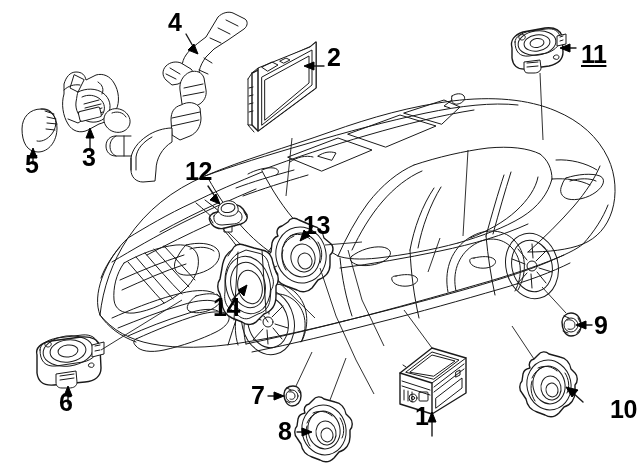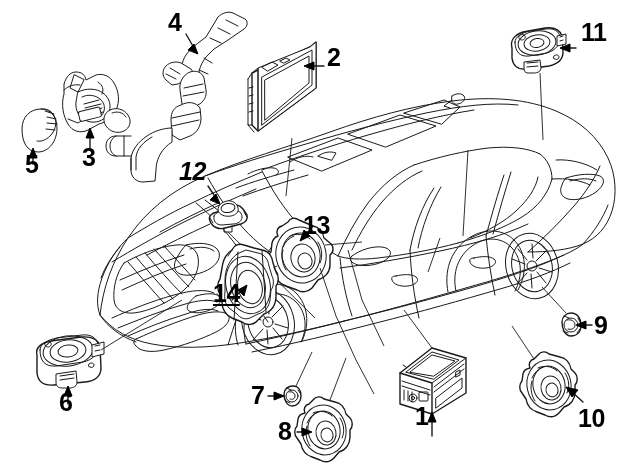--- a/index.html
+++ b/index.html
@@ -449,19 +449,19 @@
 
   <div class="callout" style="left:415px;top:404px;">1</div>
   <div class="callout" style="left:327px;top:45px;">2</div>
   <div class="callout" style="left:82px;top:145px;">3</div>
   <div class="callout" style="left:168px;top:10px;">4</div>
   <div class="callout" style="left:25px;top:152px;">5</div>
   <div class="callout" style="left:59px;top:390px;">6</div>
   <div class="callout" style="left:251px;top:383px;">7</div>
   <div class="callout" style="left:278px;top:419px;">8</div>
   <div class="callout" style="left:594px;top:313px;">9</div>
-  <div class="callout" style="left:578px;top:397px;margin-top:9px;">10</div>
-  <div class="callout" style="left:581px;top:20px;">11</div>
-  <div class="callout" style="left:179px;top:159px;font-style:italic;">12</div>
+  <div class="callout" style="left:610px;top:397px;">10</div>
+  <div class="callout" style="left:581px;top:42px;text-decoration:underline;">11</div>
+  <div class="callout" style="left:185px;top:159px;">12</div>
   <div class="callout" style="left:303px;top:201px;margin-top:12px;">13</div>
-  <div class="callout" style="left:213px;top:281px;text-decoration:underline;">14</div>
+  <div class="callout" style="left:213px;top:295px;">14</div>
 
 </div>
 
 </body></html>

